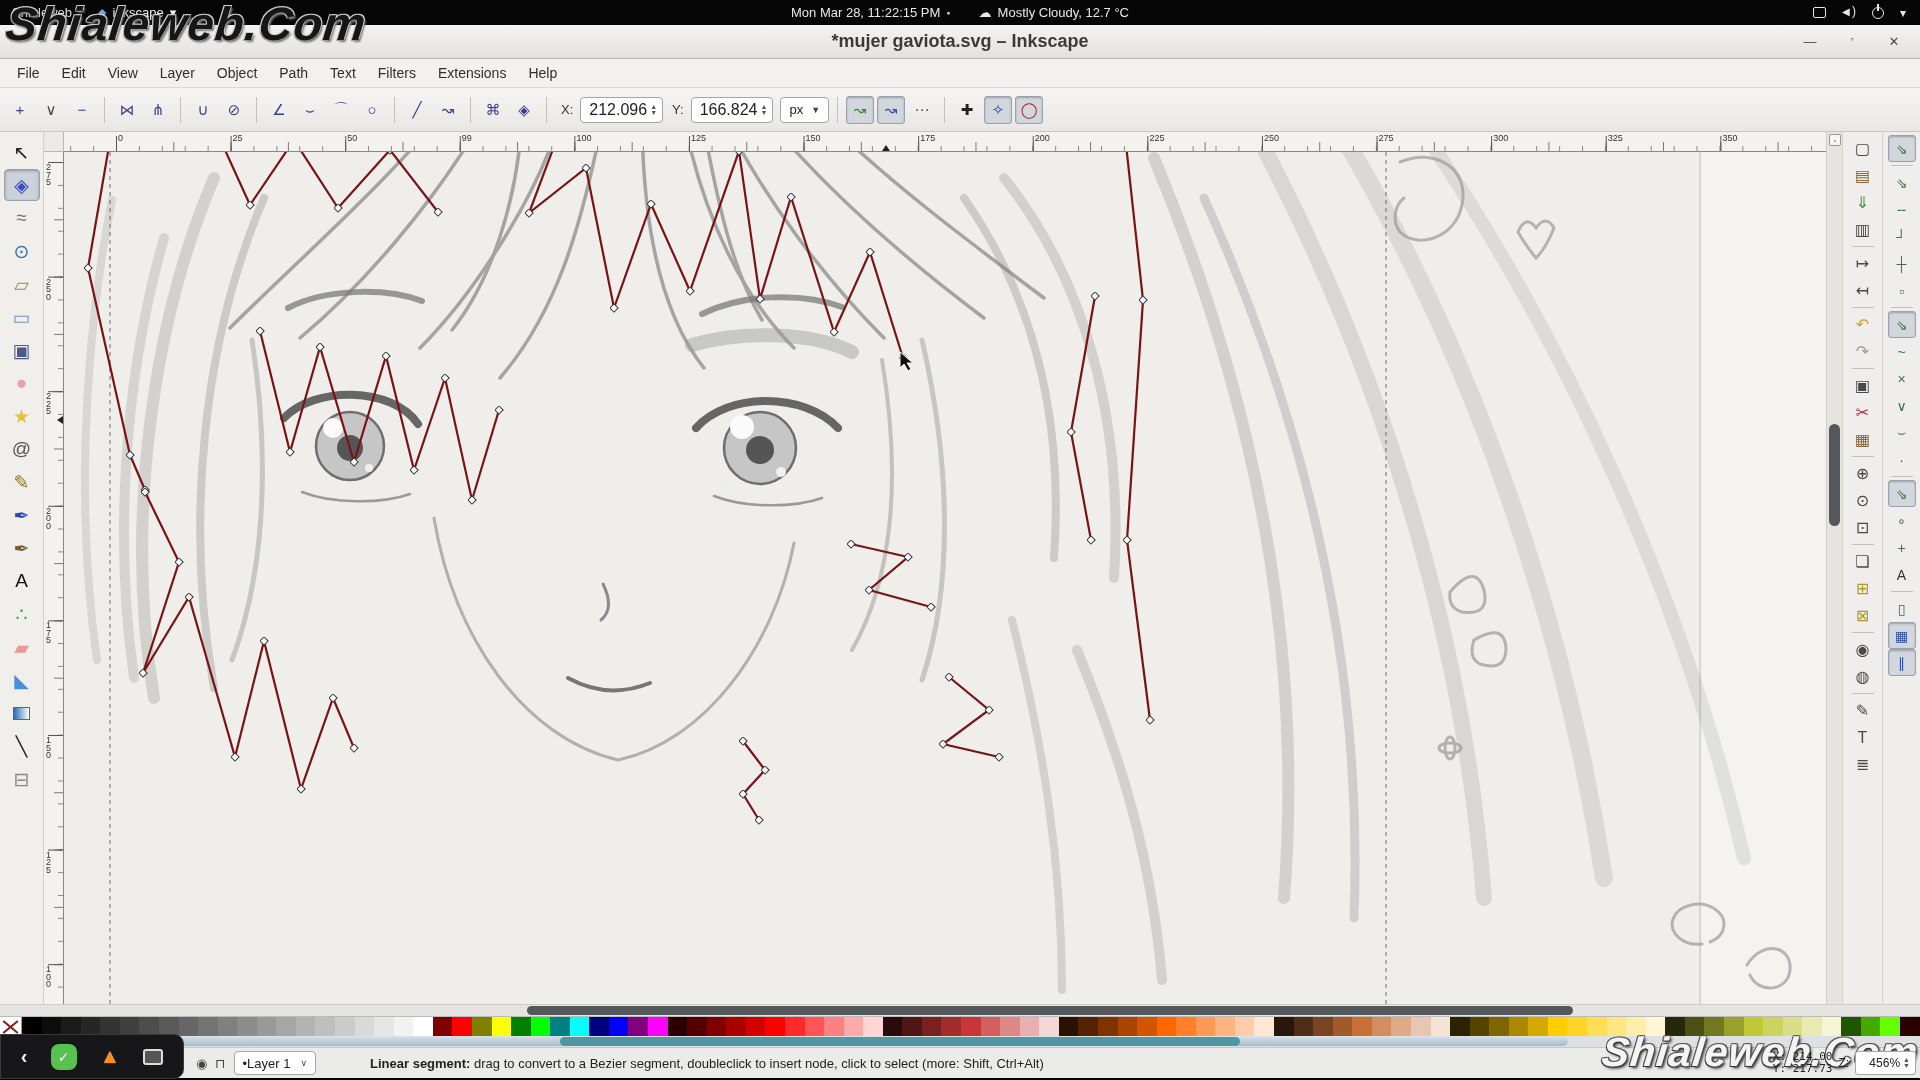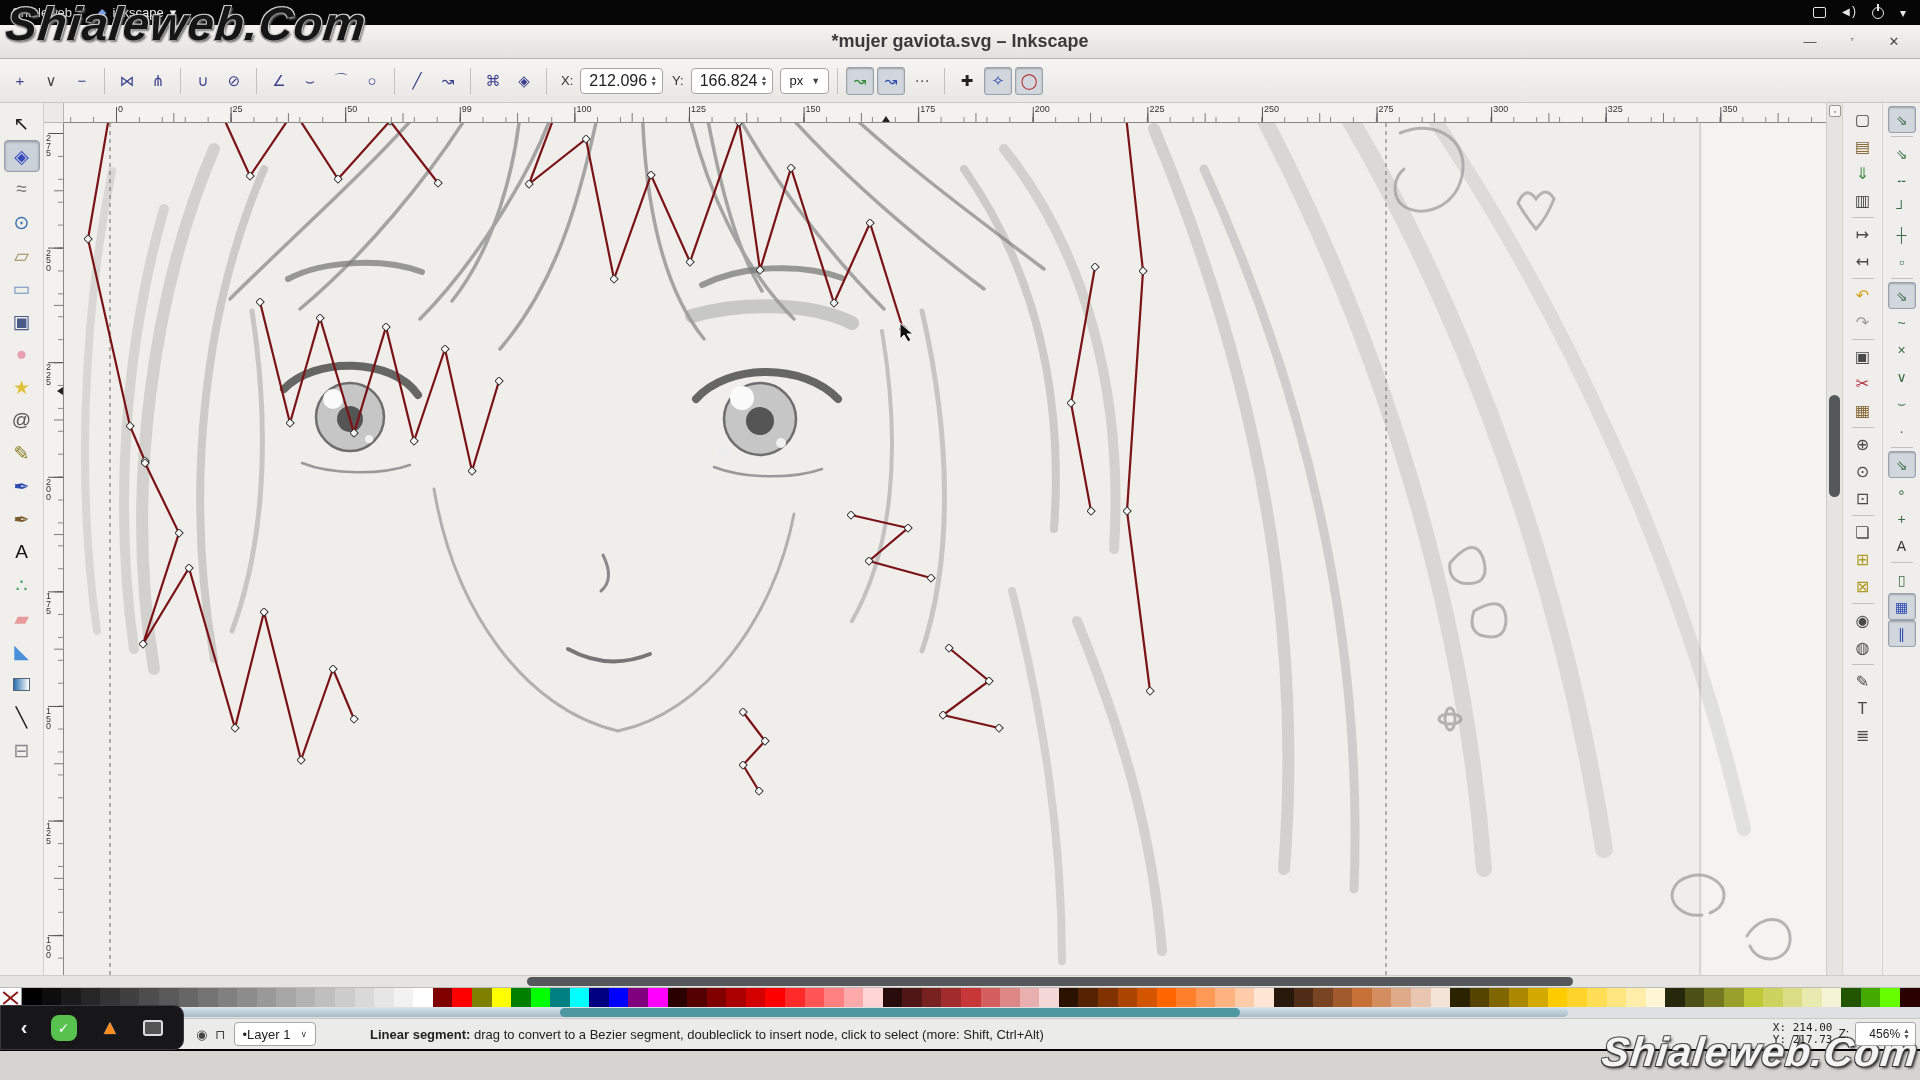--- a/index.html
+++ b/index.html
@@ -173,39 +173,61 @@
 
   <div class="topbar">
     <div class="left">
       <span class="activities">Shialeweb</span>
       <span class="appmenu">
         <span class="logo">◆</span>
         <span>inkscape</span>
         <span>▾</span>
       </span>
     </div>
+    <div class="center">
+      <span class="clock">
+        <span>Mon Mar 28, 11:22:15 PM</span>
+        <span class="dot">●</span>
+      </span>
+      <span class="weather">
+        <span>☁</span>
+        <span>Mostly Cloudy, 12.7 °C</span>
+      </span>
+    </div>
     <div class="right">
       <span class="winicon"></span>
       <span class="vol"></span>
       <span class="pwr"></span>
       <span class="sysicon">▾</span>
     </div>
   </div>
 
   <div class="wm-top">Shialeweb.Com</div>
 
   <div class="titlebar">
     <div class="title">*mujer gaviota.svg – Inkscape</div>
     <div class="winbtns">
       <span class="winbtn">—</span>
       <span class="winbtn max">▫</span>
       <span class="winbtn">✕</span>
     </div>
   </div>
 
+  <div class="menubar" id="menubar">
+      <span class="menuitem">File</span>
+      <span class="menuitem">Edit</span>
+      <span class="menuitem">View</span>
+      <span class="menuitem">Layer</span>
+      <span class="menuitem">Object</span>
+      <span class="menuitem">Path</span>
+      <span class="menuitem">Text</span>
+      <span class="menuitem">Filters</span>
+      <span class="menuitem">Extensions</span>
+      <span class="menuitem">Help</span>
+    </div>
 
   <div class="ctrlbar">
     <span id="nodebar-left" style="display:flex;align-items:center;gap:3px;">
         <span class="ibtn">+</span>
         <span class="ibtn" style="color: rgb(68, 68, 68);">∨</span>
         <span class="ibtn">−</span>
         <span class="sep"></span>
         <span class="ibtn">⋈</span>
         <span class="ibtn">⋔</span>
         <span class="sep"></span>

